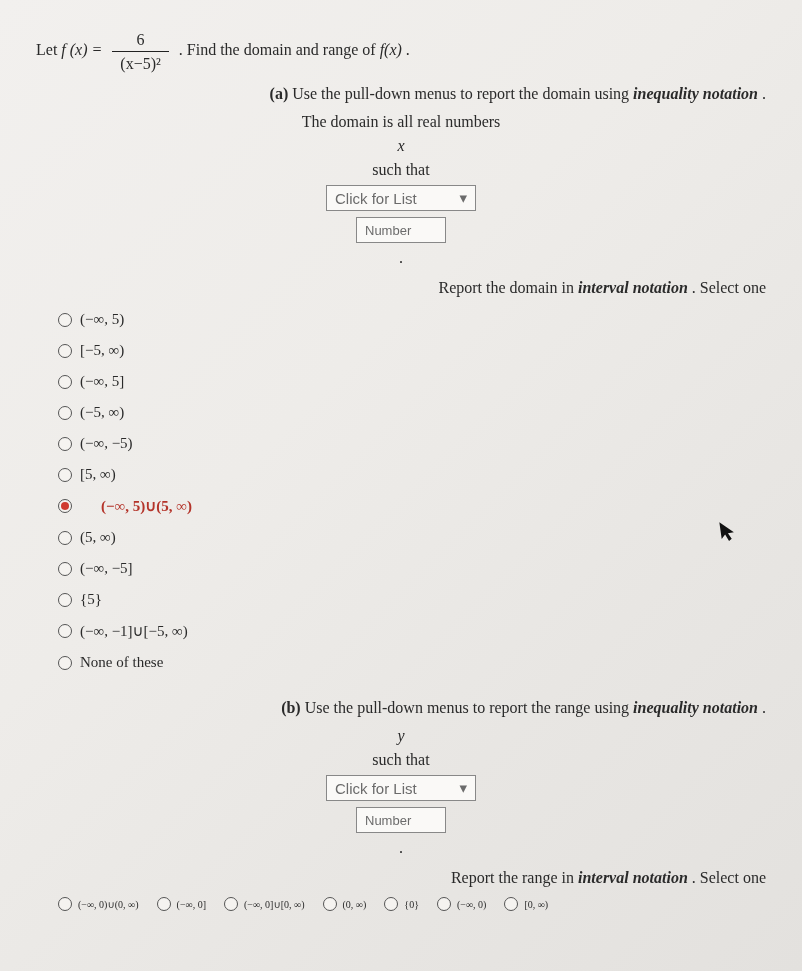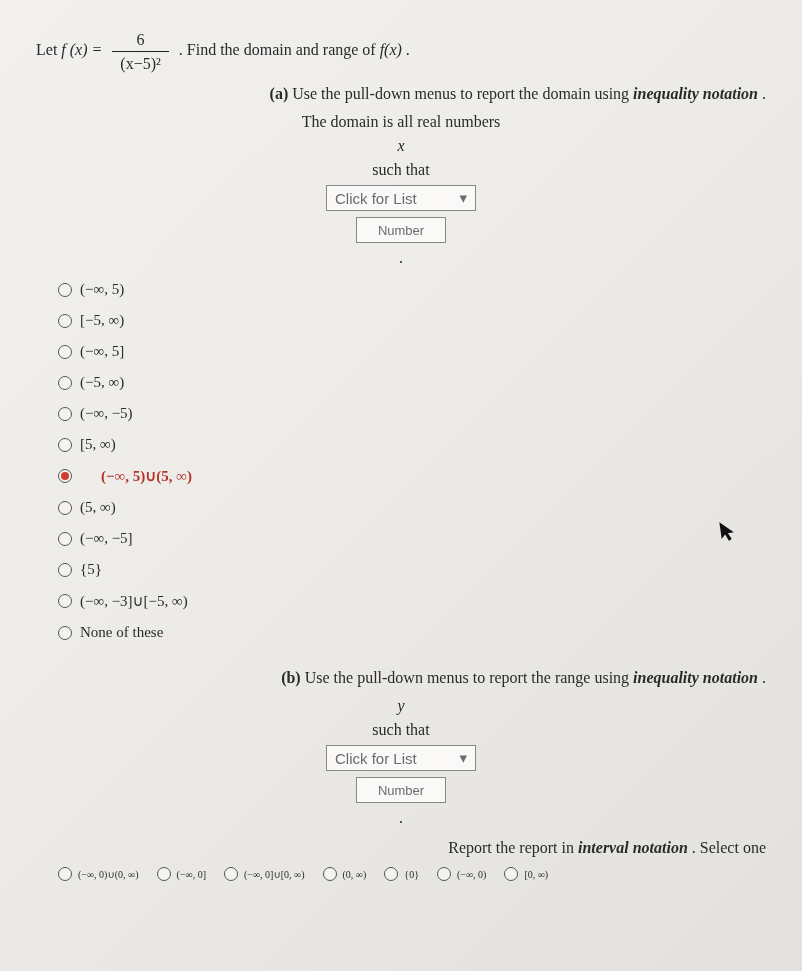--- a/index.html
+++ b/index.html
@@ -27,21 +27,21 @@
     display:inline-flex; align-items:center; justify-content:space-between;
     border:1px solid #888; background:#faf9f7; color:#6b6b6b;
     font-family: Arial, sans-serif; font-size: 15px;
     padding: 4px 8px; min-width: 150px; height: 26px;
   }
   .dropdown .caret { margin-left:8px; }
   .numbox {
     display:inline-flex; align-items:center;
     border:1px solid #888; background:#faf9f7; color:#6b6b6b;
     font-family: Arial, sans-serif; font-size: 13px;
-    padding: 4px 8px; min-width: 90px; height:26px;justify-content:center;
+    padding: 4px 8px; min-width: 90px; height:26px;
   }
   .options { margin: 14px 0 8px 22px; }
   .opt { display:flex; align-items:center; gap:8px; margin: 14px 0; font-size: 15px; }
   .radio {
     width:14px; height:14px; border:1.5px solid #555; border-radius:50%;
     display:inline-flex; align-items:center; justify-content:center; flex:0 0 14px;
     background:#f5f3f0;
   }
   .radio.selected::after {
     content:""; width:8px; height:8px; border-radius:50%; background:#d03a2f;
@@ -82,20 +82,25 @@
     <span> such that</span>
     <span class="dropdown">
       <span>Click for List</span>
       <span class="caret">▾</span>
     </span>
     <span class="numbox">
       <span>Number</span>
     </span>
     <span>.</span>
   </div>
+  <p>
+    <span>Report the domain in </span>
+    <span class="bolditalic">interval notation</span>
+    <span>. Select one</span>
+  </p>
   <div class="options" id="part-a-options">
       <div class="opt">
         <span class="radio"></span>
         <span class="opt-label">(−∞, 5)</span>
       </div>
       <div class="opt">
         <span class="radio"></span>
         <span class="opt-label">[−5, ∞)</span>
       </div>
       <div class="opt">
@@ -125,21 +130,21 @@
       <div class="opt">
         <span class="radio"></span>
         <span class="opt-label">(−∞, −5]</span>
       </div>
       <div class="opt">
         <span class="radio"></span>
         <span class="opt-label">{5}</span>
       </div>
       <div class="opt">
         <span class="radio"></span>
-        <span class="opt-label">(−∞, −3]∪[−5, ∞)</span>
+        <span class="opt-label">(−∞, −1]∪[−5, ∞)</span>
       </div>
       <div class="opt">
         <span class="radio"></span>
         <span class="opt-label">None of these</span>
       </div>
     </div>
 </div>
 
 <div class="section">
   <p>
@@ -154,21 +159,21 @@
     <span class="dropdown">
       <span>Click for List</span>
       <span class="caret">▾</span>
     </span>
     <span class="numbox">
       <span>Number</span>
     </span>
     <span>.</span>
   </div>
   <p>
-    <span>Report the report in </span>
+    <span>Report the range in </span>
     <span class="bolditalic">interval notation</span>
     <span>. Select one</span>
   </p>
   <div class="hrow" id="part-b-options">
       <span class="hopt">
         <span class="radio"></span>
         <span>(−∞, 0)∪(0, ∞)</span>
       </span>
       <span class="hopt">
         <span class="radio"></span>

